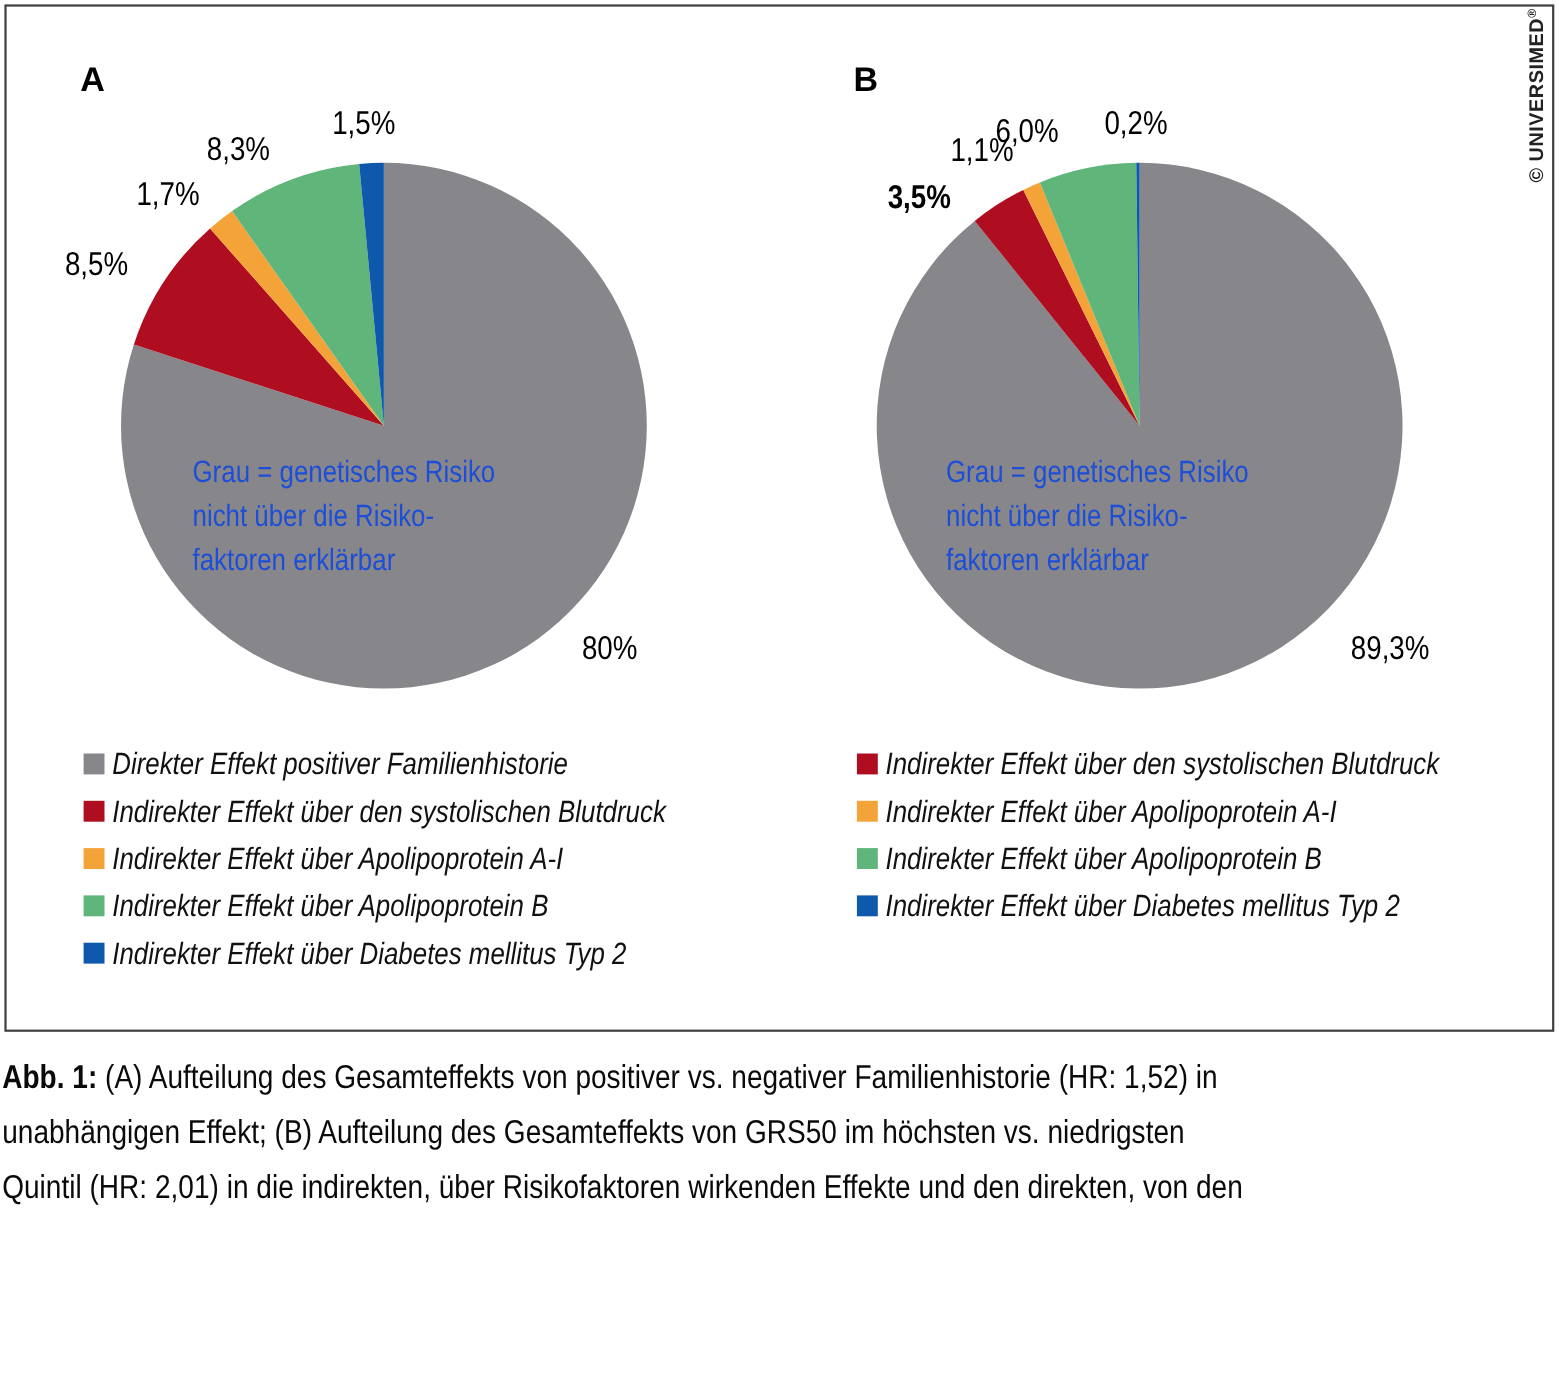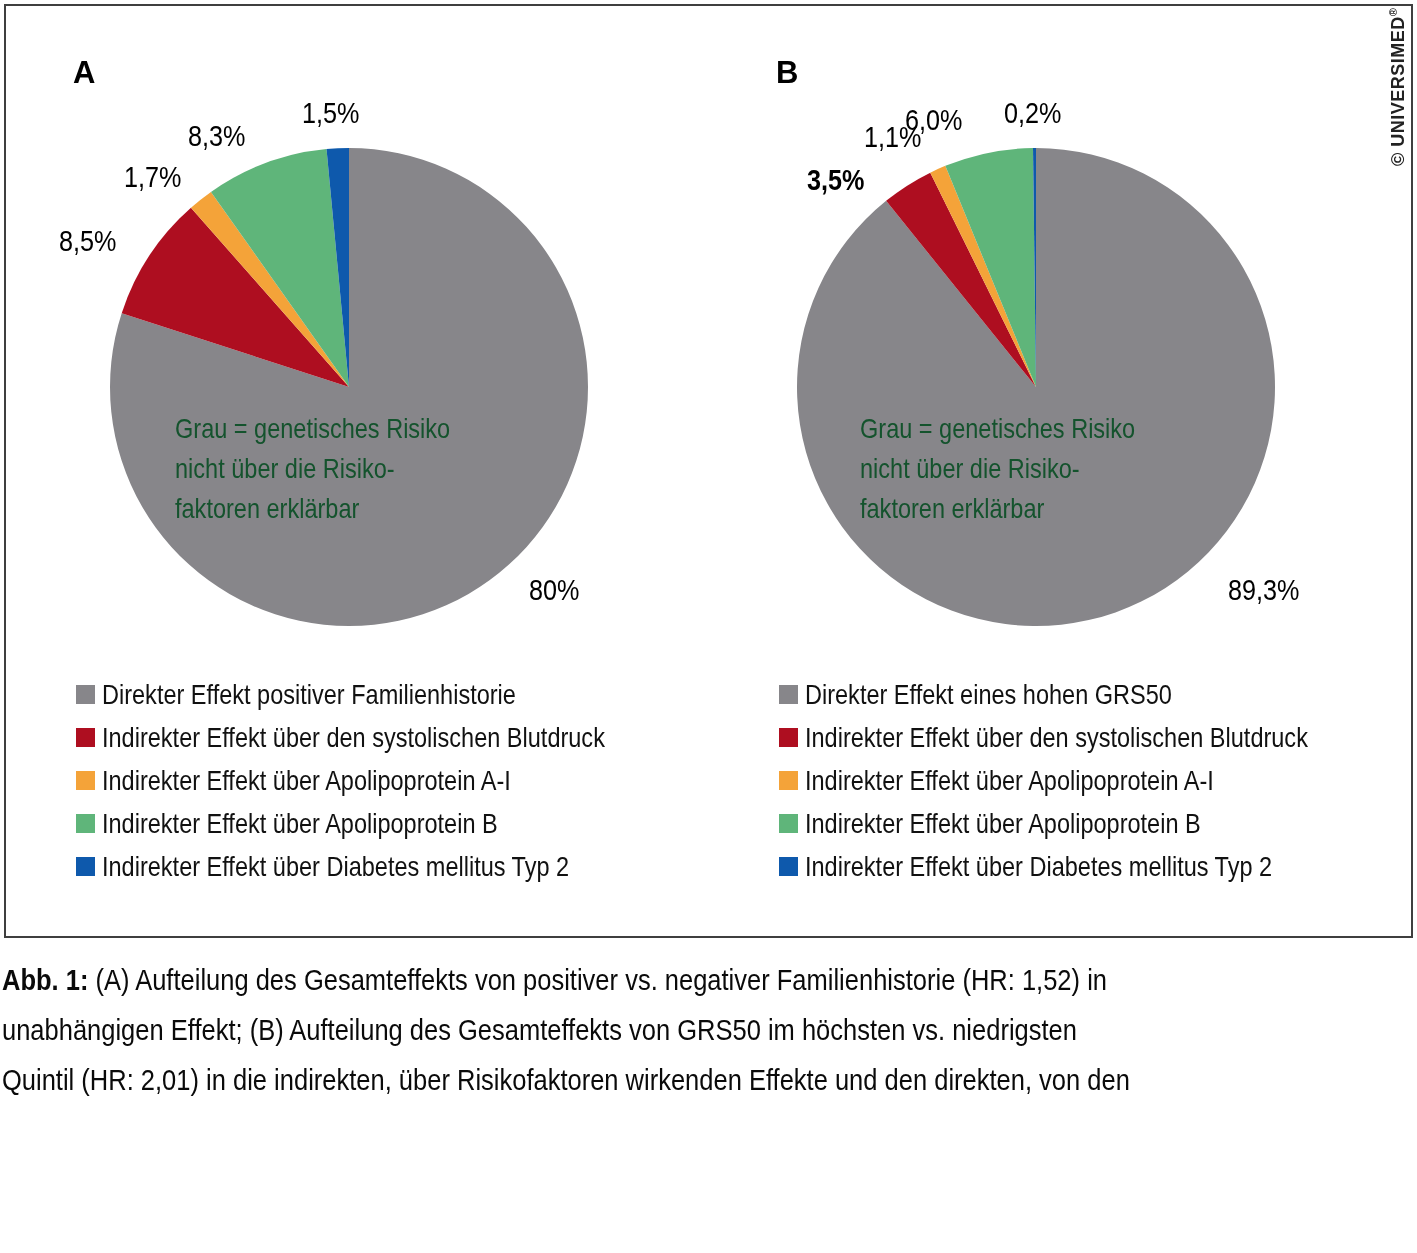--- a/index.html
+++ b/index.html
@@ -19,26 +19,26 @@
   .panel-letter{
     position:absolute;font-size:31px;font-weight:bold;line-height:31px;
   }
   .pie-svg{position:absolute;width:480px;height:480px;}
   .pct{
     position:absolute;font-size:30px;line-height:34px;white-space:nowrap;
   }
   .cx{display:inline-block;transform:scaleX(0.84);transform-origin:0 50%;white-space:nowrap;}
   .cx85{display:inline-block;transform:scaleX(0.85);transform-origin:0 50%;white-space:nowrap;}
   .pie-note{
-    position:absolute;font-size:28px;line-height:40px;color:#14532d;
+    position:absolute;font-size:28px;line-height:40px;color:#1d4ed8;
   }
   .legend{position:absolute;}
   .legend-row{display:flex;align-items:center;height:43px;}
   .swatch{width:19px;height:19px;margin-right:7px;flex:0 0 auto;}
-  .legend-label{font-size:28px;color:#111;}
+  .legend-label{font-size:28px;color:#111;font-style:italic;}
   .credit{
     position:absolute;left:1381px;top:160px;
     transform:rotate(-90deg);transform-origin:0 0;
     font-size:18px;letter-spacing:0.5px;color:#222;white-space:nowrap;font-weight:bold;
   }
   .credit sup{font-size:11px;}
   .caption{
     position:absolute;left:2px;top:955px;width:1415px;font-size:30px;color:#0a0a0a;
   }
   .caption .cap-line{height:50px;line-height:50px;white-space:nowrap;}
@@ -112,24 +112,20 @@
         <span class="legend-label"><span class="cx">Indirekter Effekt über Apolipoprotein B</span></span>
       </div>
       <div class="legend-row">
         <span class="swatch" style="background: rgb(14, 89, 172);"></span>
         <span class="legend-label"><span class="cx">Indirekter Effekt über Diabetes mellitus Typ 2</span></span>
       </div>
     </div>
 
     <div class="legend" style="left:773px;top:667px;">
       <div class="legend-row">
-        <span class="swatch" style="background: rgb(135, 134, 138);"></span>
-        <span class="legend-label"><span class="cx">Direkter Effekt eines hohen GRS50</span></span>
-      </div>
-      <div class="legend-row">
         <span class="swatch" style="background: rgb(174, 14, 32);"></span>
         <span class="legend-label"><span class="cx">Indirekter Effekt über den systolischen Blutdruck</span></span>
       </div>
       <div class="legend-row">
         <span class="swatch" style="background: rgb(244, 163, 57);"></span>
         <span class="legend-label"><span class="cx">Indirekter Effekt über Apolipoprotein A-I</span></span>
       </div>
       <div class="legend-row">
         <span class="swatch" style="background: rgb(95, 181, 122);"></span>
         <span class="legend-label"><span class="cx">Indirekter Effekt über Apolipoprotein B</span></span>

